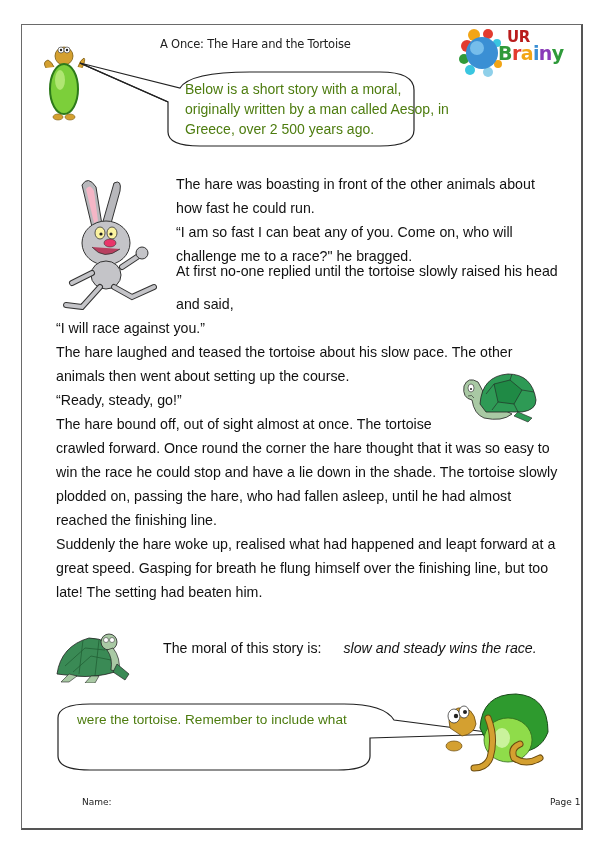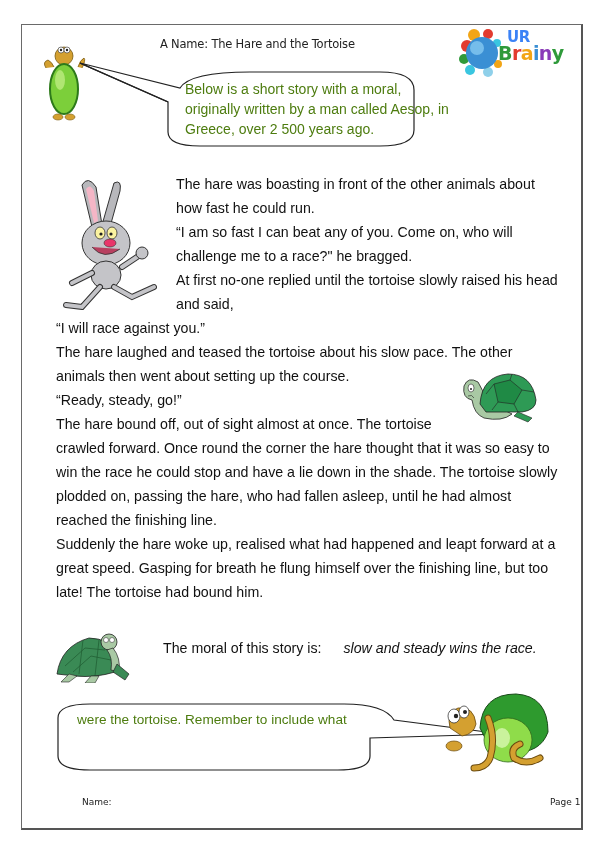--- a/index.html
+++ b/index.html
@@ -5,37 +5,37 @@
   html, body { margin: 0; padding: 0; background: #ffffff; }
   body { width: 606px; height: 857px; position: relative; overflow: hidden;
          font-family: "Liberation Sans", sans-serif; color: #111; }
   .page { position: absolute; left: 21px; top: 24px; width: 562px; height: 806px;
           border: 1px solid #6a6a6a; border-right: 2px solid #555; border-bottom: 2px solid #555;
           box-sizing: border-box; }
   .title { position: absolute; left: 160px; top: 37px; font-family: "DejaVu Sans", sans-serif;
            font-size: 11.5px; color: #222; letter-spacing: -0.2px; }
   .logo { position: absolute; left: 458px; top: 26px; width: 130px; height: 54px; }
   .logo-text-ur { position: absolute; left: 49px; top: 2px; font-family: "DejaVu Sans", sans-serif;
-                  font-weight: bold; font-size: 15px; color: #3b82f6; letter-spacing: -0.5px; }
+                  font-weight: bold; font-size: 15px; color: #b91c1c; letter-spacing: -0.5px; }
   .logo-text-brainy { position: absolute; left: 40px; top: 16px; font-family: "DejaVu Sans", sans-serif;
                       font-weight: bold; font-size: 19px; letter-spacing: -0.6px; }
   .abs { position: absolute; }
   .bubble-text { position: absolute; font-size: 14px; line-height: 20px; color: #4d7c0f; }
   .story { position: absolute; font-size: 14.2px; color: #111; white-space: nowrap; }
   .story .ln { position: absolute; left: 0; white-space: nowrap; }
   .moral { position: absolute; left: 163px; top: 640px; font-size: 14.2px; white-space: nowrap; }
   .moral .text { font-style: italic; margin-left: 22px; }
   .footer { position: absolute; top: 797px; font-family: "DejaVu Sans", sans-serif; font-size: 9px; color: #222; }
 </style>
 </head>
 <body>
 
 <div class="page"></div>
 
-<div class="title">A Name: The Hare and the Tortoise</div>
+<div class="title">A Once: The Hare and the Tortoise</div>
 
 <div class="logo">
   <svg class="abs" style="left:0;top:0" width="50" height="54" viewBox="0 0 50 54">
     <circle cx="9" cy="20" r="6" fill="#e23b2f"></circle>
     <circle cx="16" cy="9" r="6" fill="#f2a516"></circle>
     <circle cx="30" cy="8" r="5" fill="#e23b2f"></circle>
     <circle cx="6" cy="33" r="5" fill="#2f9a3a"></circle>
     <circle cx="12" cy="44" r="5" fill="#3ac6e0"></circle>
     <circle cx="30" cy="46" r="5" fill="#8fd0ea"></circle>
     <circle cx="40" cy="38" r="4" fill="#f2a516"></circle>
@@ -94,34 +94,34 @@
   <path d="M38 112 L20 132 L4 130" fill="none" stroke="#c4c4c8" stroke-width="4" stroke-linecap="round"></path>
   <path d="M52 112 L70 122 L92 112" fill="none" stroke="#333" stroke-width="6" stroke-linecap="round"></path>
   <path d="M52 112 L70 122 L92 112" fill="none" stroke="#c4c4c8" stroke-width="4" stroke-linecap="round"></path>
 </svg>
 
 <div class="story" style="left:0;top:0;">
   <div class="ln" style="left:176px;top:176px">The hare was boasting in front of the other animals about</div>
   <div class="ln" style="left:176px;top:200px">how fast he could run.</div>
   <div class="ln" style="left:176px;top:224px">“I am so fast I can beat any of you. Come on, who will</div>
   <div class="ln" style="left:176px;top:248px">challenge me to a race?" he bragged.</div>
-  <div class="ln" style="left:176px;top:272px">At first no-one replied until the tortoise slowly raised his head</div>
+  <div class="ln" style="left:176px;top:263px">At first no-one replied until the tortoise slowly raised his head</div>
   <div class="ln" style="left:176px;top:296px">and said,</div>
   <div class="ln" style="left:56px;top:320px">“I will race against you.”</div>
   <div class="ln" style="left:56px;top:344px">The hare laughed and teased the tortoise about his slow pace. The other</div>
   <div class="ln" style="left:56px;top:368px">animals then went about setting up the course.</div>
   <div class="ln" style="left:56px;top:392px">“Ready, steady, go!”</div>
   <div class="ln" style="left:56px;top:416px">The hare bound off, out of sight almost at once. The tortoise</div>
   <div class="ln" style="left:56px;top:440px">crawled forward. Once round the corner the hare thought that it was so easy to</div>
   <div class="ln" style="left:56px;top:464px">win the race he could stop and have a lie down in the shade. The tortoise slowly</div>
   <div class="ln" style="left:56px;top:488px">plodded on, passing the hare, who had fallen asleep, until he had almost</div>
   <div class="ln" style="left:56px;top:512px">reached the finishing line.</div>
   <div class="ln" style="left:56px;top:536px">Suddenly the hare woke up, realised what had happened and leapt forward at a</div>
   <div class="ln" style="left:56px;top:560px">great speed. Gasping for breath he flung himself over the finishing line, but too</div>
-  <div class="ln" style="left:56px;top:584px">late! The tortoise had bound him.</div>
+  <div class="ln" style="left:56px;top:584px">late! The setting had beaten him.</div>
 </div>
 
 <svg class="abs" style="left:462px;top:370px" width="78" height="55" viewBox="0 0 78 55">
   <path d="M10 30 Q0 28 2 16 Q6 6 16 12 Q22 20 22 30 L50 44 Q40 52 22 48 Q12 44 10 30 Z" fill="#a9c9a4" stroke="#222" stroke-width="0.8"></path>
   <path d="M18 34 Q20 6 46 4 Q70 4 74 30 Q74 40 60 42 L24 42 Z" fill="#2e9a55" stroke="#222" stroke-width="0.8"></path>
   <path d="M32 14 L48 10 L60 20 L52 34 L36 32 Z" fill="#1f8a45" stroke="#222" stroke-width="0.6"></path>
   <path d="M32 14 L24 24 M48 10 L50 4 M60 20 L72 22 M52 34 L56 42 M36 32 L30 40" stroke="#222" stroke-width="0.6"></path>
   <path d="M56 42 L70 48 L66 52 L52 46 Z" fill="#2e9a55" stroke="#222" stroke-width="0.6"></path>
   <ellipse cx="9" cy="18" rx="3" ry="4" fill="#fff" stroke="#222" stroke-width="0.6"></ellipse>
   <circle cx="9" cy="19" r="1" fill="#222"></circle>

